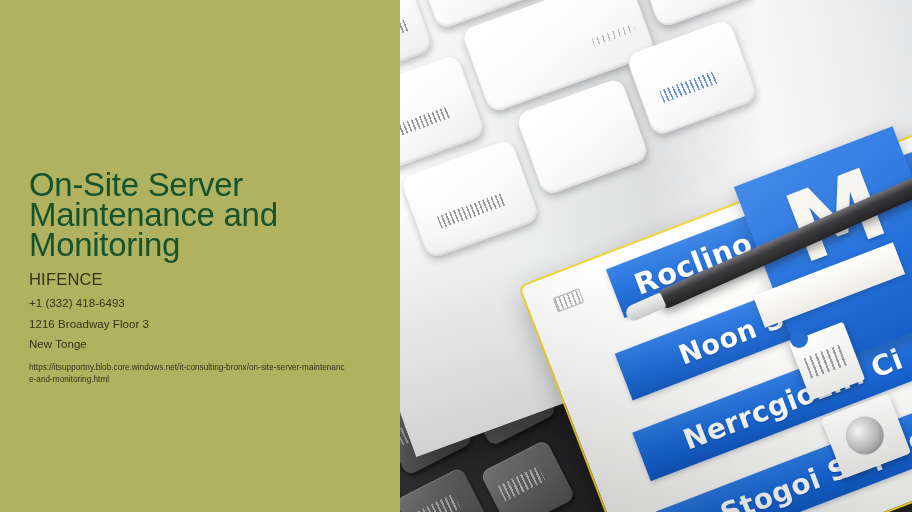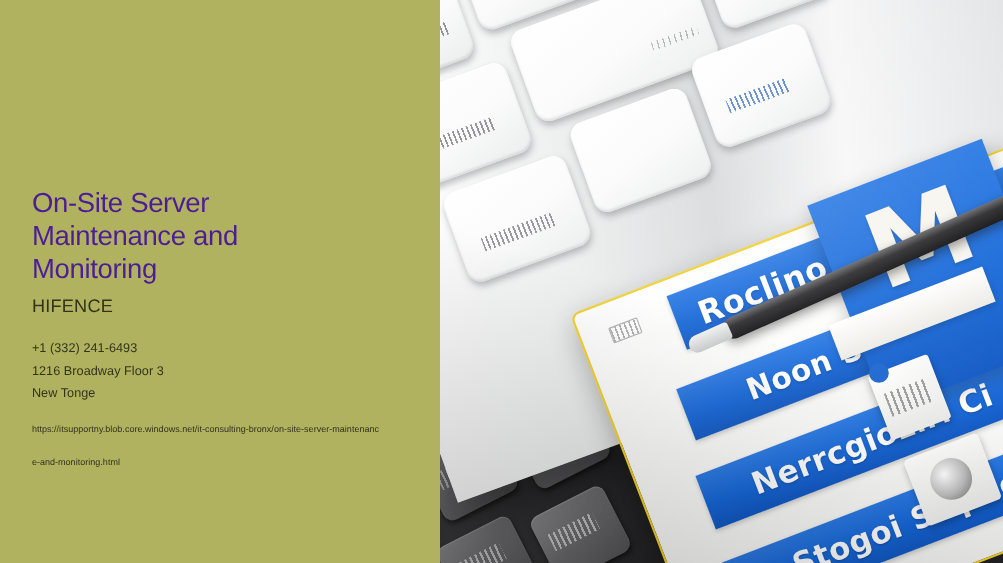--- a/index.html
+++ b/index.html
@@ -29,45 +29,45 @@
     background: #b0b260;
     overflow: hidden;
   }
   .info-inner {
     position: absolute;
     left: 29px;
     top: 170px;
     width: 330px;
   }
   .page-title {
-    font-size: 25px;
+    font-size: 33px;
     line-height: 30px;
     font-weight: 400;
-    color: #4c1d95;
+    color: #14532d;
     letter-spacing: -0.3px;
     margin: 0 0 9px 0;
     max-width: 270px;
   }
   .brand-name {
     font-size: 16.5px;
     line-height: 21px;
     color: #33331a;
     letter-spacing: 0.2px;
-    margin-bottom: 17px;
+    margin-bottom: 3px;
   }
   .contact-line {
     font-size: 11.5px;
     line-height: 20.5px;
     color: #33331a;
     letter-spacing: 0.05px;
   }
   .source-url {
     margin-top: 7px;
     font-size: 8.2px;
-    line-height: 30px;
+    line-height: 12px;
     color: #33331a;
     letter-spacing: 0.02px;
     word-break: break-all;
     max-width: 320px;
   }
 
   
   .photo-panel {
     position: relative;
     width: 512px;
@@ -331,21 +331,21 @@
 
 <div class="page">
 
   <section class="info-panel">
     <div class="info-inner">
 
       <h1 class="page-title">On-Site Server Maintenance and Monitoring</h1>
 
       <div class="brand-name">HIFENCE</div>
 
-      <div class="contact-line">+1 (332) 241-6493</div>
+      <div class="contact-line">+1 (332) 418-6493</div>
 
       <div class="contact-line">1216 Broadway Floor 3</div>
 
       <div class="contact-line">New Tonge</div>
 
 
       <div class="source-url">https://itsupportny.blob.core.windows.net/it-consulting-bronx/on-site-server-maintenance-and-monitoring.html</div>
 
     </div>
   </section>

